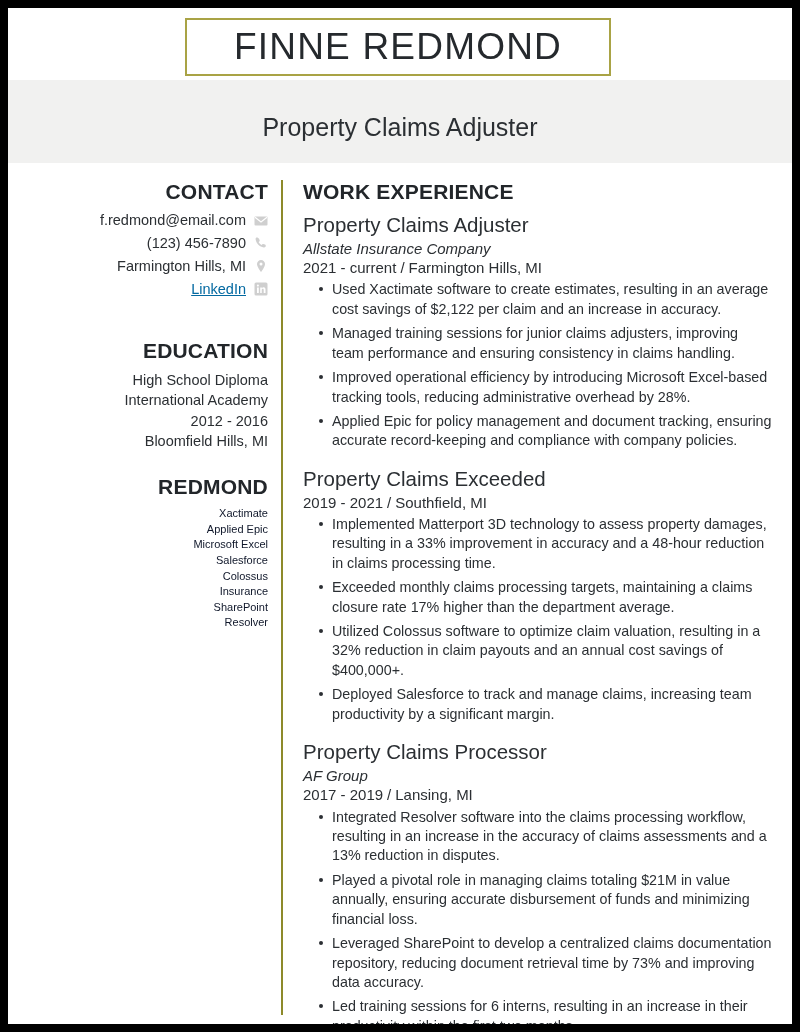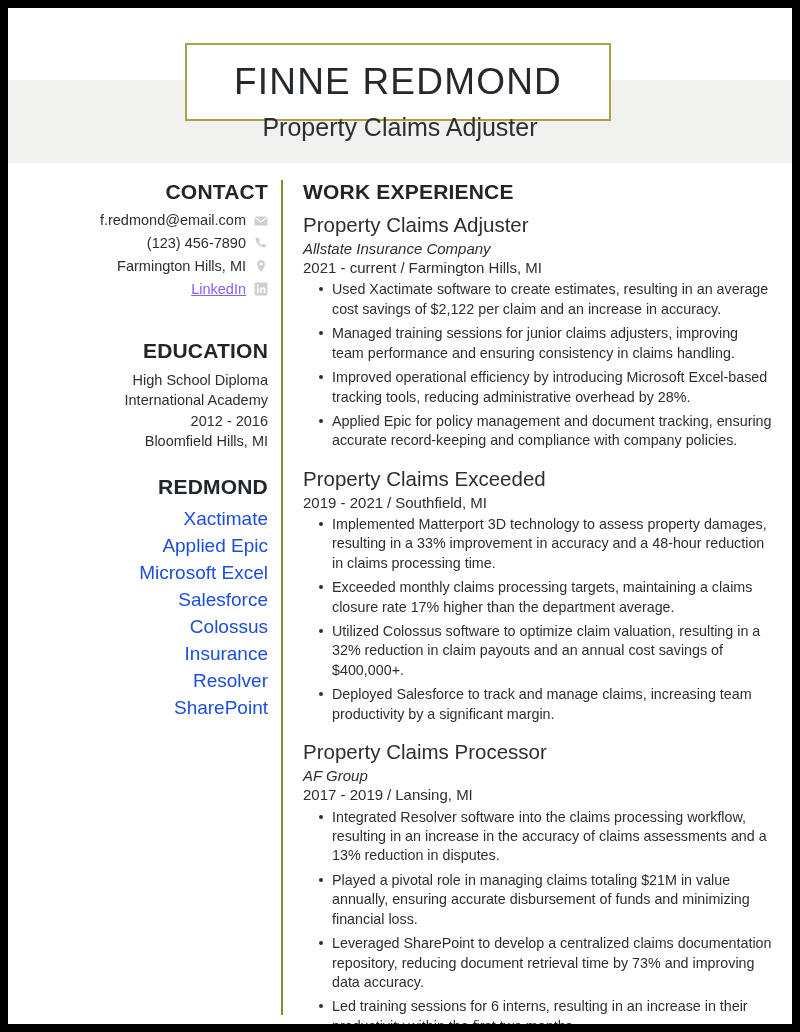--- a/index.html
+++ b/index.html
@@ -28,23 +28,23 @@
     position: absolute;
     left: 0;
     top: 72px;
     width: 784px;
     height: 83px;
     background: #f1f1f0;
   }
   .name-box {
     position: absolute;
     left: 177px;
-    top: 35px;
+    top: 10px;
     width: 426px;
-    height: 78px;
+    height: 58px;
     box-sizing: border-box;
     border: 2px solid #a9a345;
     background: #ffffff;
     display: flex;
     align-items: center;
     justify-content: center;
   }
   .name-text {
     font-size: 37px;
     letter-spacing: 1.2px;
@@ -103,42 +103,42 @@
     align-items: center;
     justify-content: flex-end;
     margin-bottom: 4px;
     line-height: 1.3;
   }
   .contact-text {
     font-size: 14.5px;
     color: #2b2f33;
   }
   .contact-text.link {
-    color: #8b5cf6;
+    color: #0369a1;
     text-decoration: underline;
   }
   .cicon {
     width: 14px;
     height: 14px;
     margin-left: 8px;
     flex: 0 0 14px;
     display: flex;
     align-items: center;
     justify-content: center;
   }
   .cicon svg { display: block; }
 
   .side-line {
     font-size: 14.5px;
     color: #2b2f33;
     line-height: 1.42;
   }
   .skill-line {
-    font-size: 19px;
-    color: #1d4ed8;
+    font-size: 11px;
+    color: #0f172a;
     line-height: 1.42;
   }
 
   
   .main-heading {
     font-size: 21px;
     font-weight: bold;
     color: #22262a;
     margin: 0 0 8px 0;
     letter-spacing: 0.2px;
@@ -258,22 +258,22 @@
     </div>
 
     <div class="side-section">
       <div class="side-heading">REDMOND</div>
       <div class="skill-line">Xactimate</div>
       <div class="skill-line">Applied Epic</div>
       <div class="skill-line">Microsoft Excel</div>
       <div class="skill-line">Salesforce</div>
       <div class="skill-line">Colossus</div>
       <div class="skill-line">Insurance</div>
+      <div class="skill-line">SharePoint</div>
       <div class="skill-line">Resolver</div>
-      <div class="skill-line">SharePoint</div>
     </div>
 
   </div>
 
   <div class="main">
     <div class="main-heading">WORK EXPERIENCE</div>
 
     <div class="job">
       <div class="job-role">Property Claims Adjuster</div>
       <div class="job-company">Allstate Insurance Company</div>

